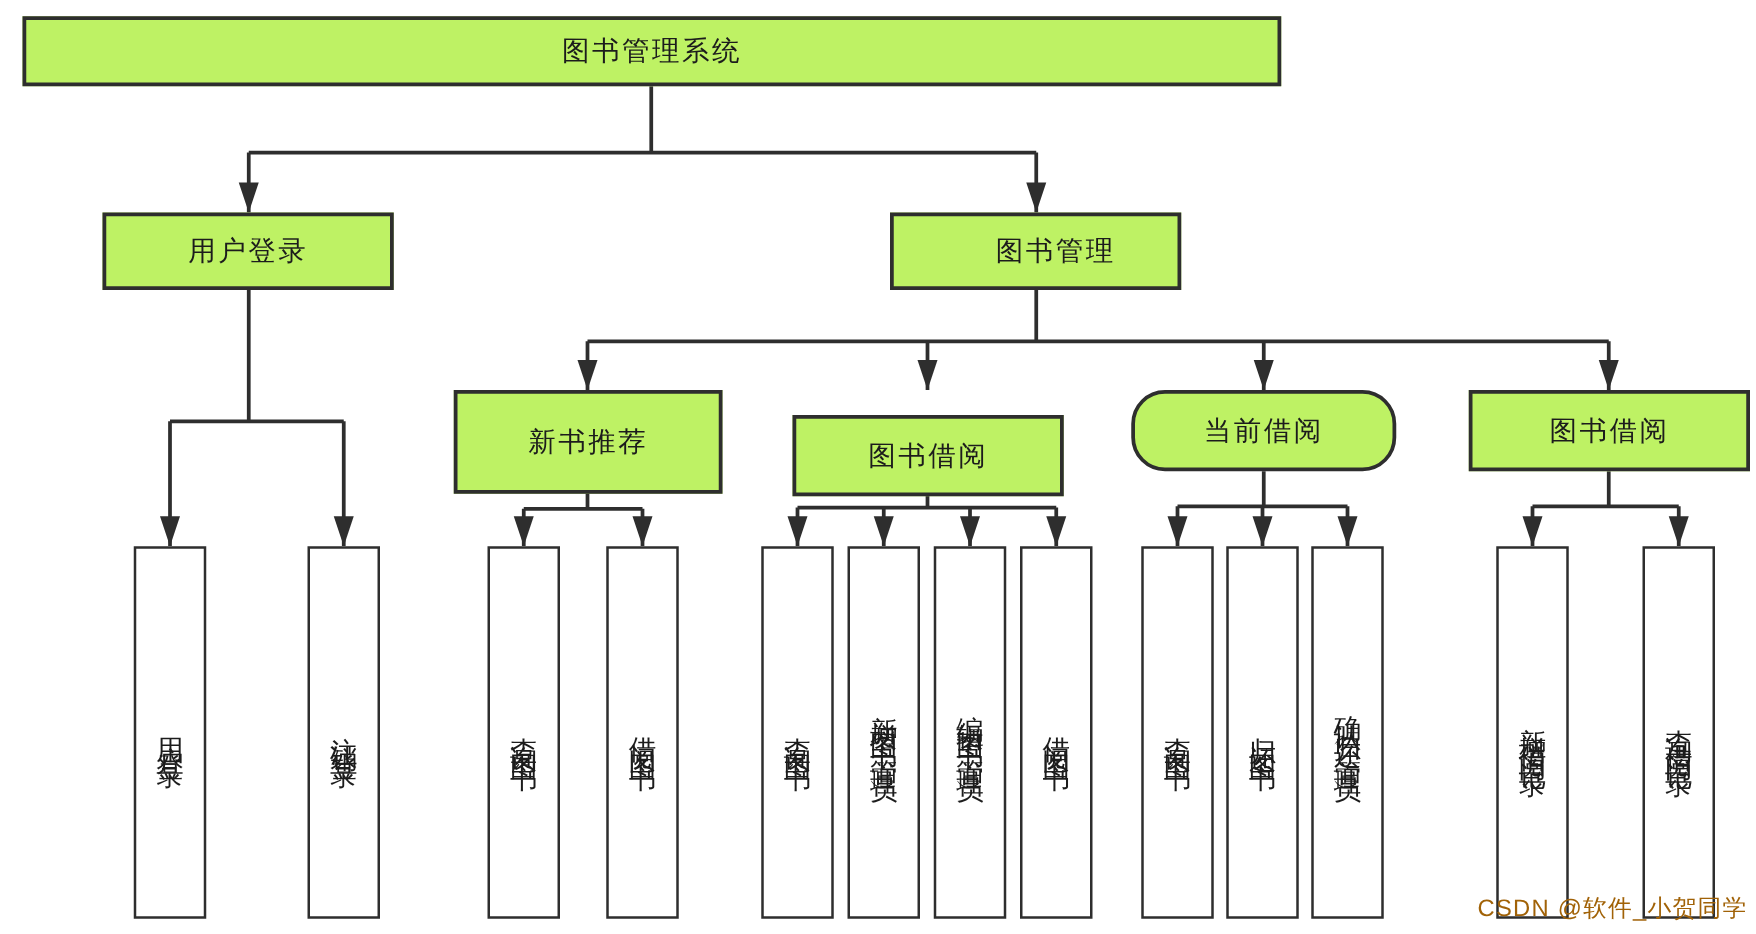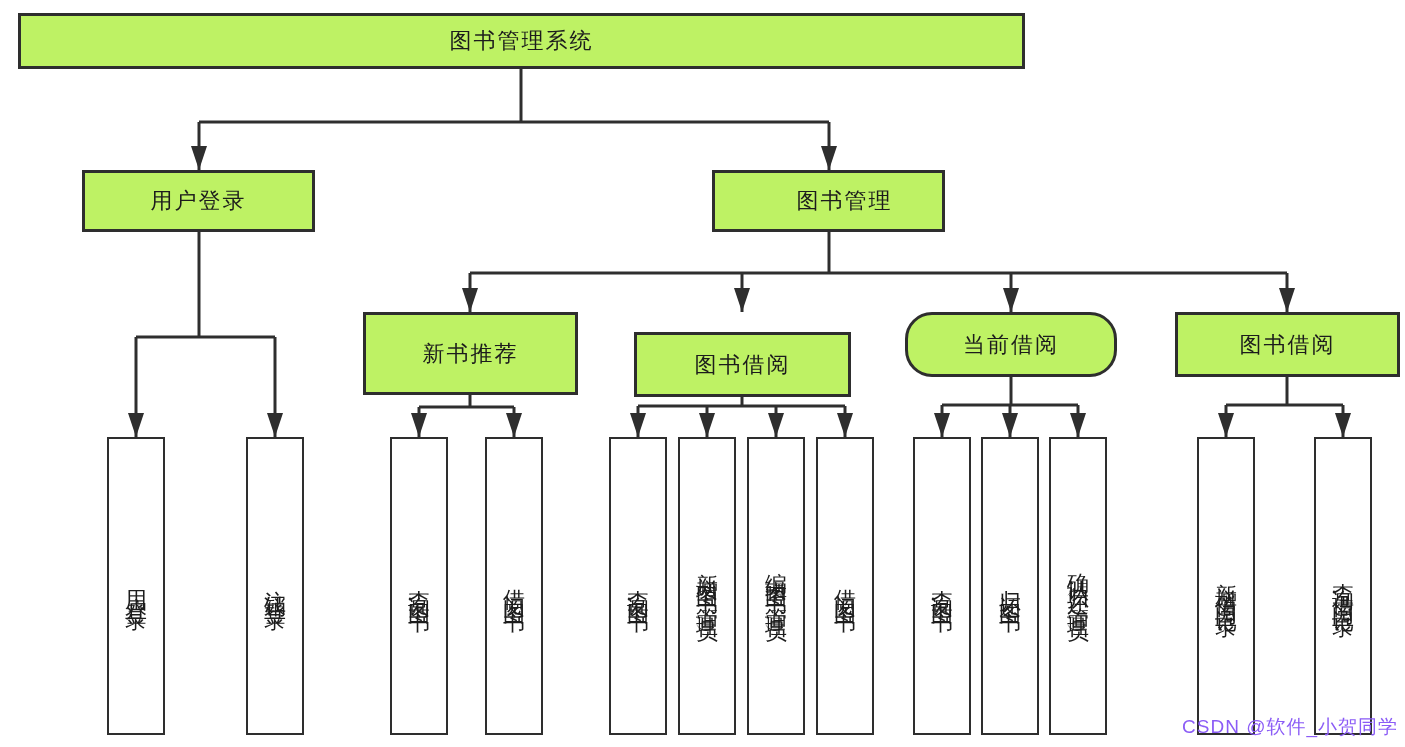--- a/index.html
+++ b/index.html
@@ -49,21 +49,21 @@
     line-height: 1;
     color: #1c1c1c;
     white-space: nowrap;
   }
   .watermark {
     position: absolute;
     right: 7px;
     top: 714px;
     font-size: 19px;
     letter-spacing: 1px;
-    color: #8b5cf6;
+    color: #a16207;
     z-index: 3;
     white-space: nowrap;
   }
 </style>
 </head>
 <body>
 
 <div class="canvas">
 
   <svg id="wires" xmlns="http://www.w3.org/2000/svg">

